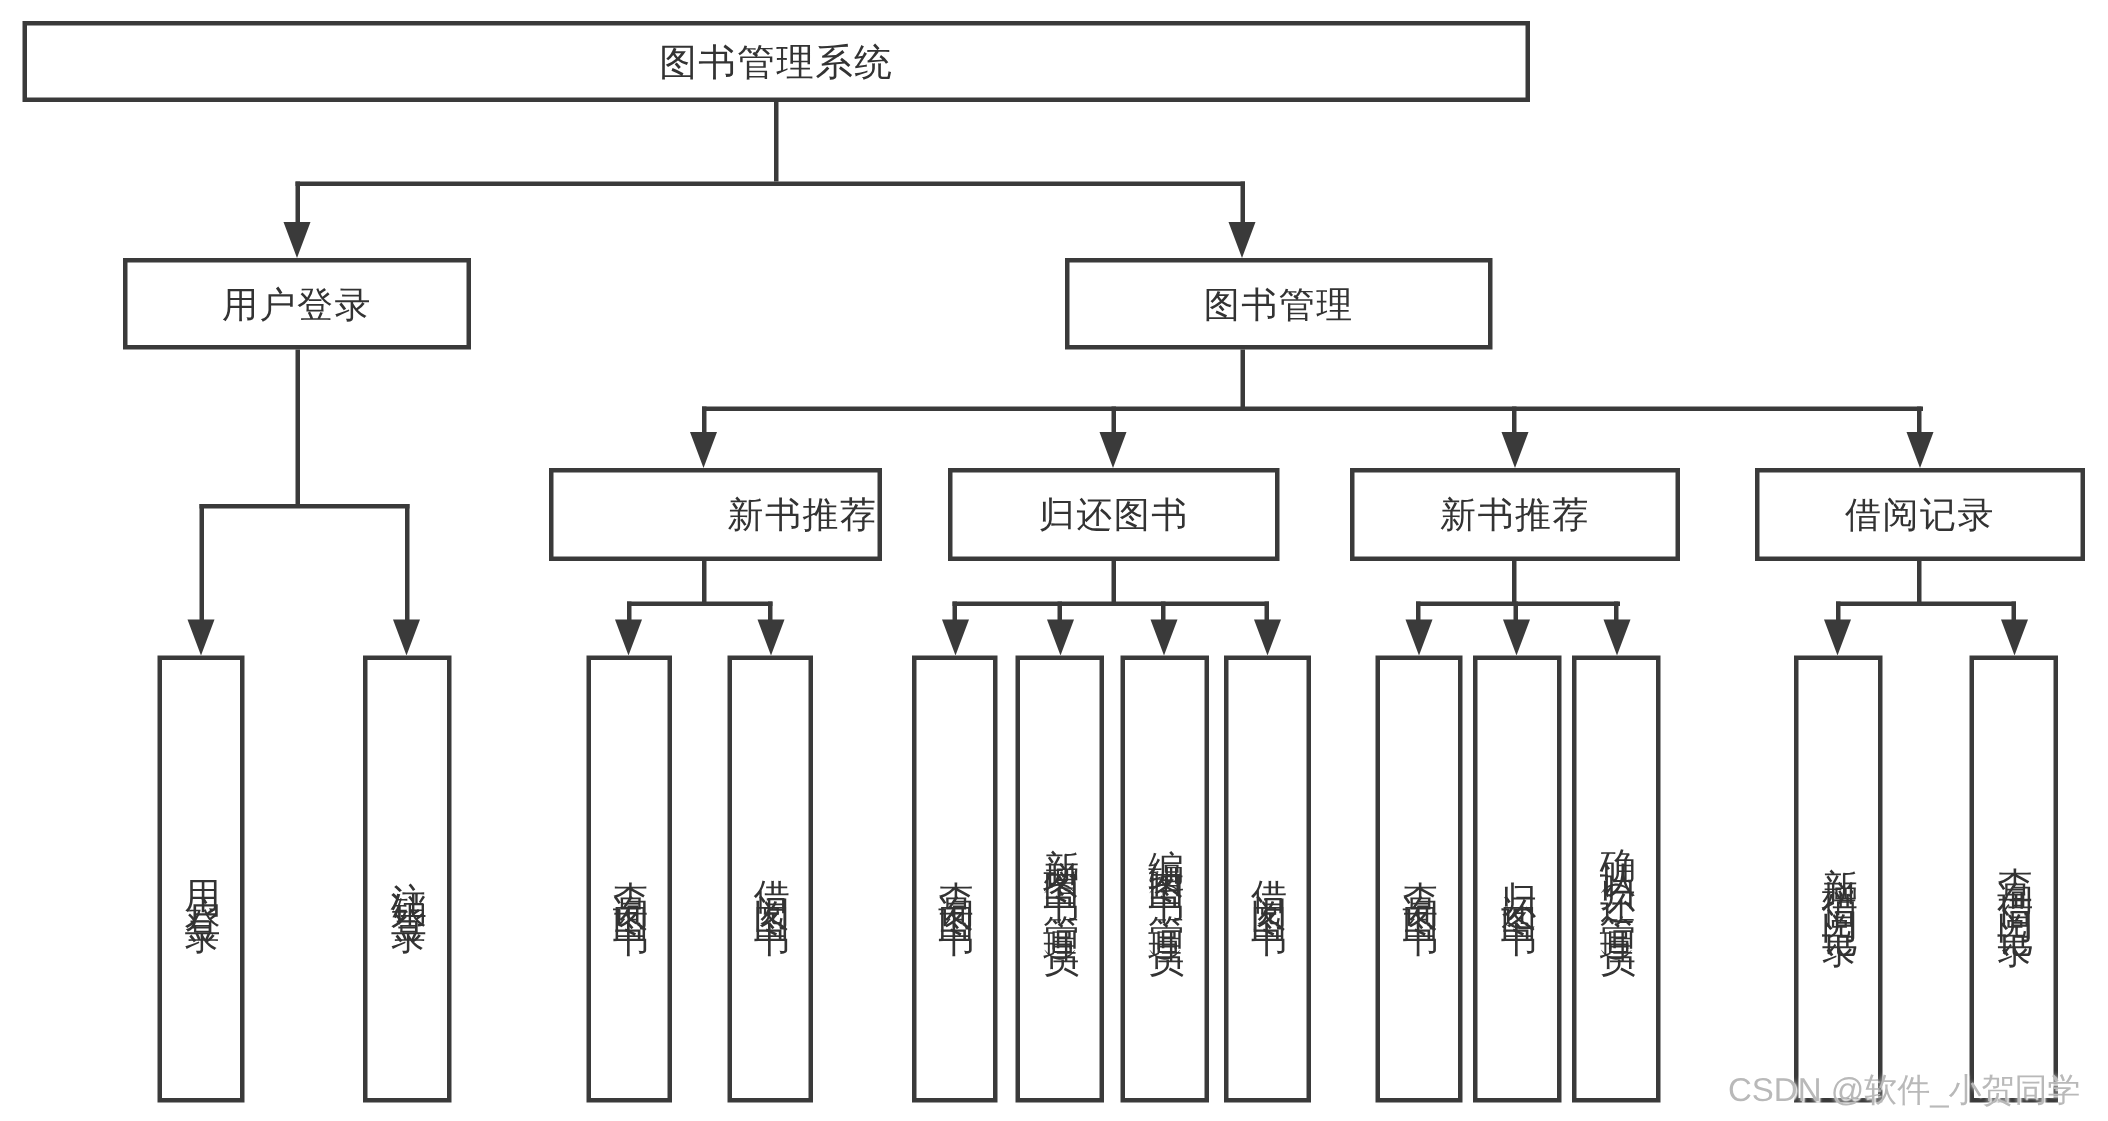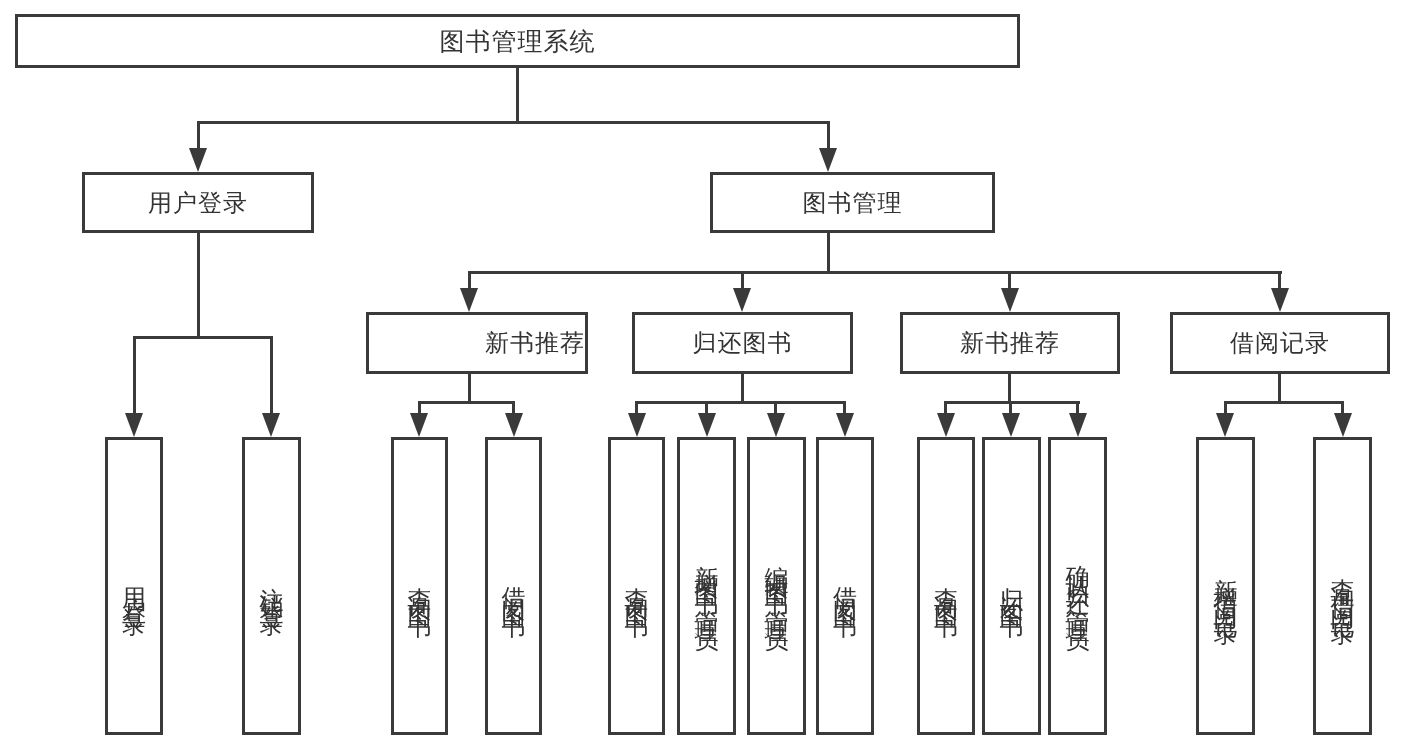--- a/index.html
+++ b/index.html
@@ -176,14 +176,15 @@
     <span>确认归还（管理员）</span>
   </div>
 
   <div class="box v-label" style="left:1196px; top:437px; width:59px; height:298px;">
     <span>新增借阅记录</span>
   </div>
   <div class="box v-label" style="left:1313px; top:437px; width:59px; height:298px;">
     <span>查询借阅记录</span>
   </div>
 
+  <div class="watermark">CSDN @软件_小贺同学</div>
 
 </div>
 
 </body></html>

